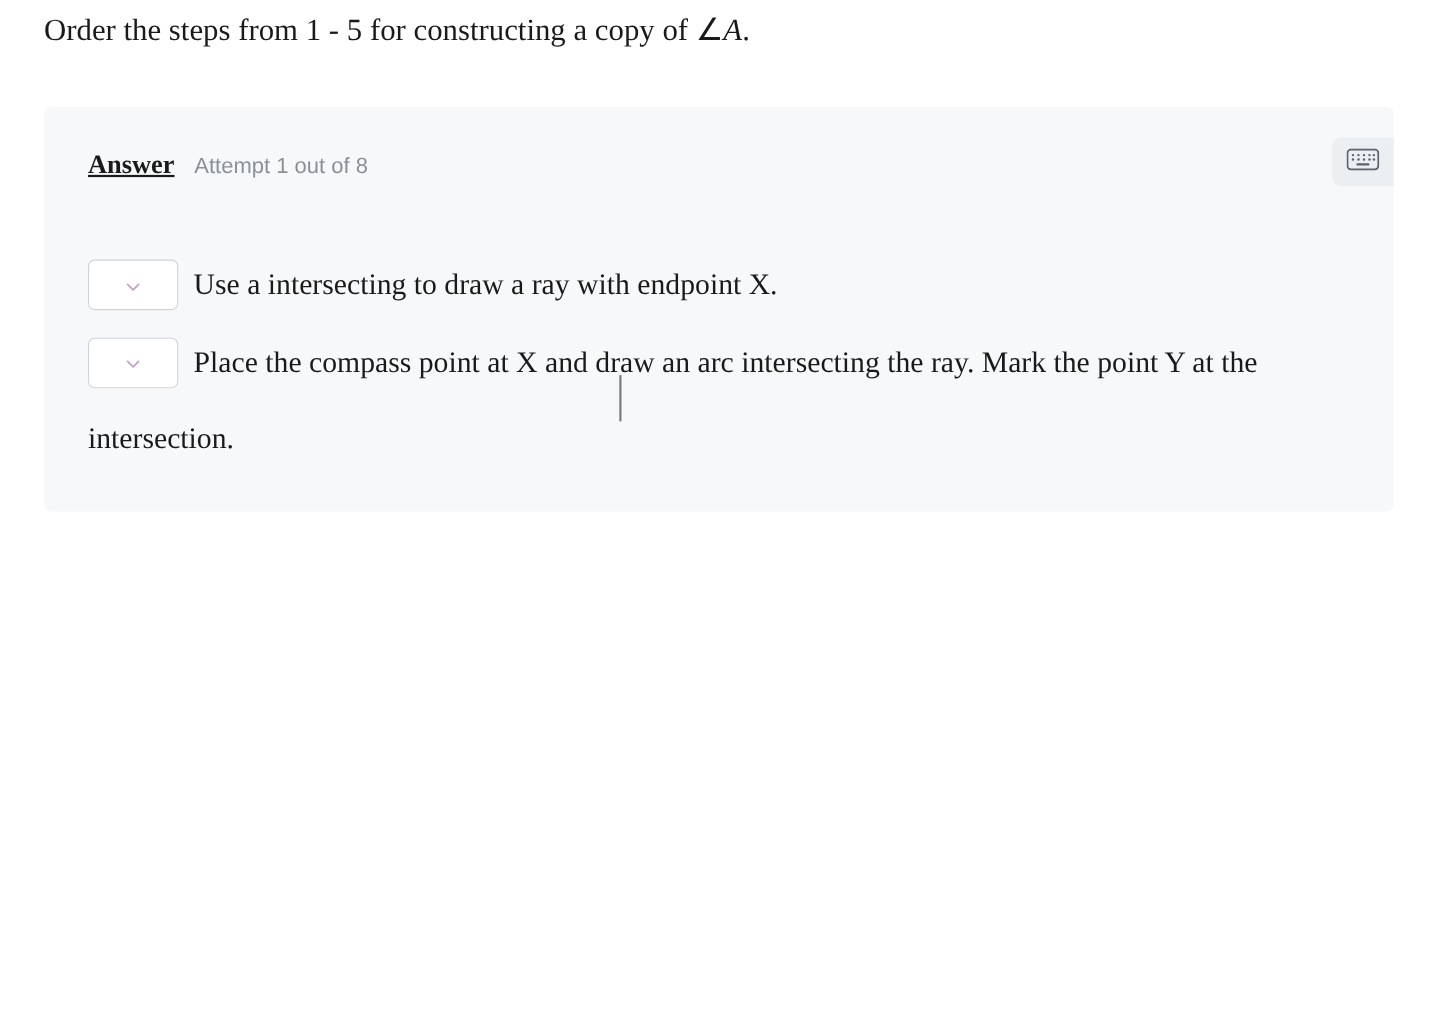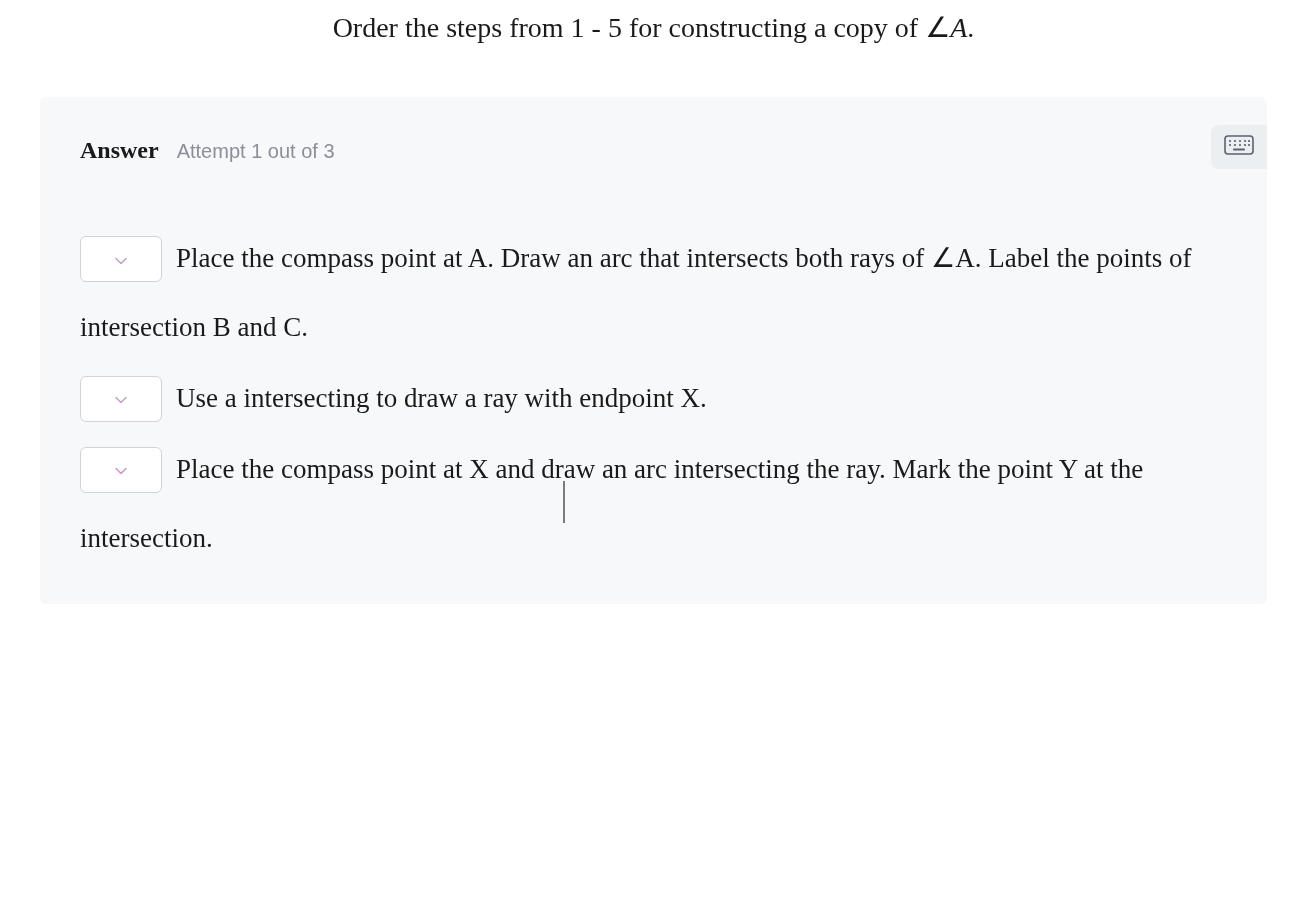--- a/index.html
+++ b/index.html
@@ -12,21 +12,20 @@
     overflow: hidden;
   }
   .page {
     padding: 0;
   }
   .question {
     font-size: 28px;
     line-height: 1.4;
     padding: 8px 40px 20px 40px;
     color: #1a1a1a;
-    text-align: center;
   }
   .question .math {
     font-family: 'Times New Roman', serif;
     font-style: italic;
   }
   .angle {
     font-style: normal;
   }
   .answer-panel {
     background: #f7f8f9;
@@ -39,20 +38,21 @@
     display: flex;
     align-items: baseline;
     gap: 18px;
     margin-bottom: 60px;
   }
   .answer-label {
     font-family: Georgia, serif;
     font-weight: 700;
     font-size: 24px;
     color: #1a1a1a;
+    text-decoration: underline;
   }
   .attempt {
     font-family: -apple-system, Helvetica, Arial, sans-serif;
     font-size: 20px;
     color: #8a8f98;
   }
   .keyboard-btn {
     position: absolute;
     top: 28px;
     right: 0px;
@@ -111,21 +111,21 @@
 <body>
 
 <div class="page">
   <div class="question">
     <span>Order the steps from 1 - 5 for constructing a copy of </span><span class="angle">∠</span><span class="math">A</span><span>.</span>
   </div>
 
   <div class="answer-panel">
     <div class="answer-header">
       <span class="answer-label">Answer</span>
-      <span class="attempt">Attempt 1 out of 3</span>
+      <span class="attempt">Attempt 1 out of 8</span>
     </div>
 
     <div class="keyboard-btn">
       <span>
         <svg viewBox="0 0 30 20">
           <rect x="1" y="1" width="28" height="18" rx="3" ry="3" fill="none" stroke="#5a6270" stroke-width="1.6"></rect>
           <circle cx="6" cy="6" r="1.1" fill="#5a6270"></circle>
           <circle cx="11" cy="6" r="1.1" fill="#5a6270"></circle>
           <circle cx="16" cy="6" r="1.1" fill="#5a6270"></circle>
           <circle cx="21" cy="6" r="1.1" fill="#5a6270"></circle>
@@ -135,29 +135,20 @@
           <circle cx="16" cy="10" r="1.1" fill="#5a6270"></circle>
           <circle cx="21" cy="10" r="1.1" fill="#5a6270"></circle>
           <circle cx="25" cy="10" r="1.1" fill="#5a6270"></circle>
           <rect x="9" y="13.5" width="12" height="2" rx="1" fill="#5a6270"></rect>
         </svg>
       </span>
     </div>
 
     <div class="steps">
 
-      <div class="step-row">
-        <span class="select-box">
-          <span>
-            <svg viewBox="0 0 14 14">
-                <path d="M2 4.5 L7 9.5 L12 4.5" fill="none" stroke="#c6a0c9" stroke-width="1.6" stroke-linecap="round" stroke-linejoin="round"></path>
-              </svg>
-          </span>
-        </span><span><span>Place the compass point at A. Draw an arc that intersects both rays of </span><span>∠A</span><span>. Label the points of intersection B and C.</span></span>
-      </div>
 
 
 
       <div class="step-row">
         <span class="select-box">
           <span>
             <svg viewBox="0 0 14 14">
                 <path d="M2 4.5 L7 9.5 L12 4.5" fill="none" stroke="#c6a0c9" stroke-width="1.6" stroke-linecap="round" stroke-linejoin="round"></path>
               </svg>
           </span>

